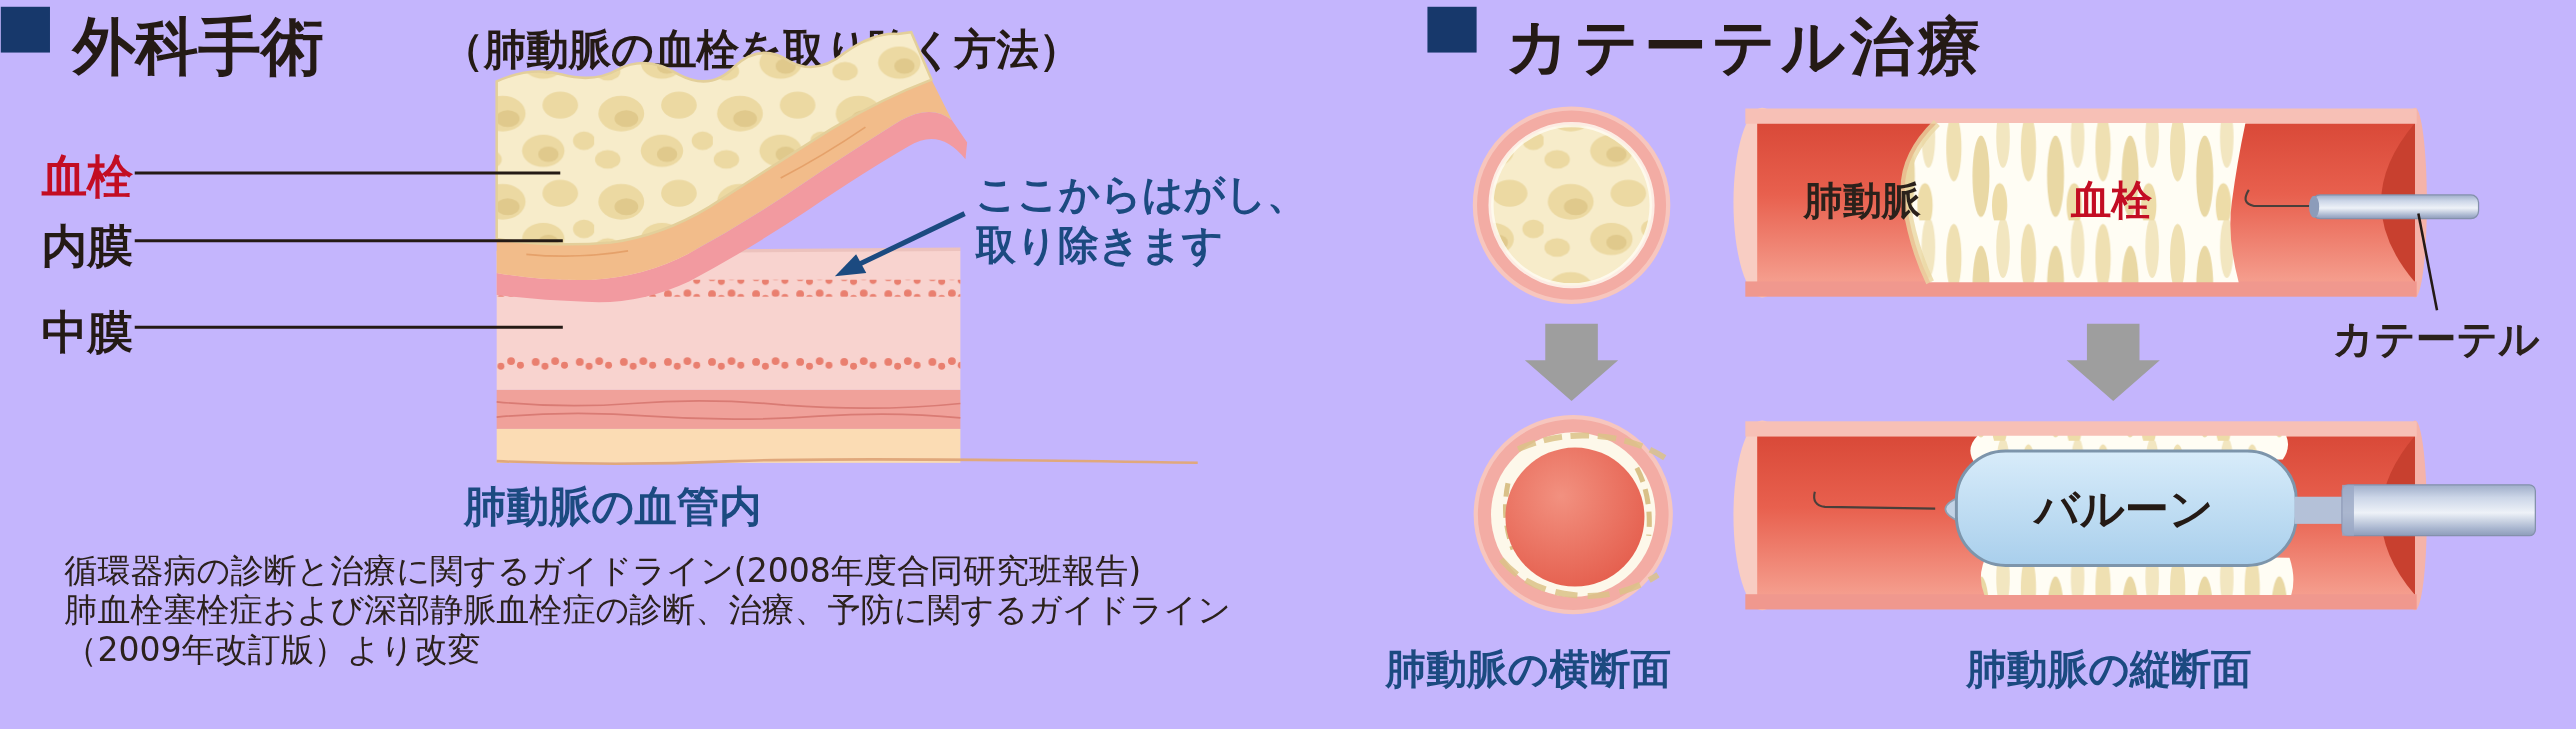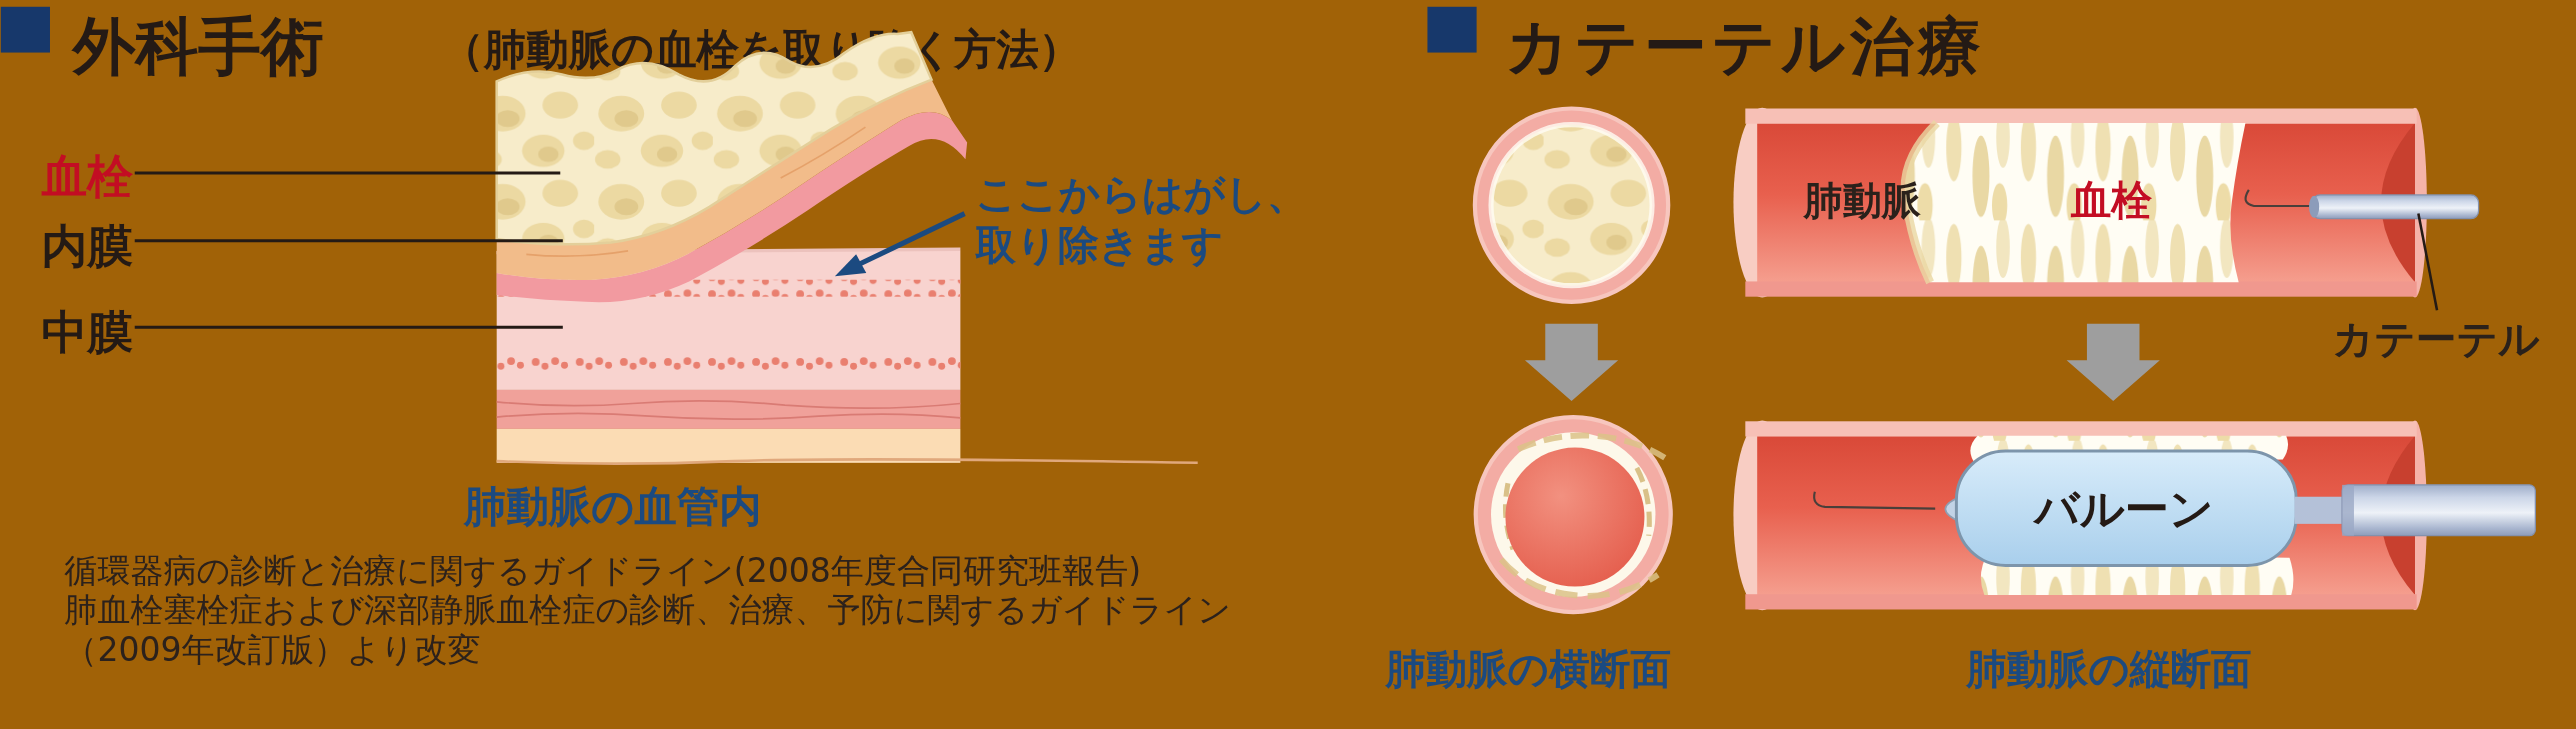--- a/index.html
+++ b/index.html
@@ -1,16 +1,16 @@
 <!DOCTYPE html>
 <html style="font-size:13.6px"><head>
 <meta charset="utf-8">
 <style>
   html,body{margin:0;padding:0;background:#000;}
-  .canvas{position:relative;width:2576px;height:729px;background:#a16207;overflow:hidden;
+  .canvas{position:relative;width:2576px;height:729px;background:#c4b5fd;overflow:hidden;
           font-family:"DejaVu Sans","Liberation Sans",sans-serif;}
   svg{display:block}
   text{font-family:"DejaVu Sans","Liberation Sans",sans-serif;}
   .ttl{font-weight:bold;}
 </style>
 </head>
 <body>
 
 <div class="canvas">
 <svg width="2576" height="729" viewBox="0 0 3037 860">

